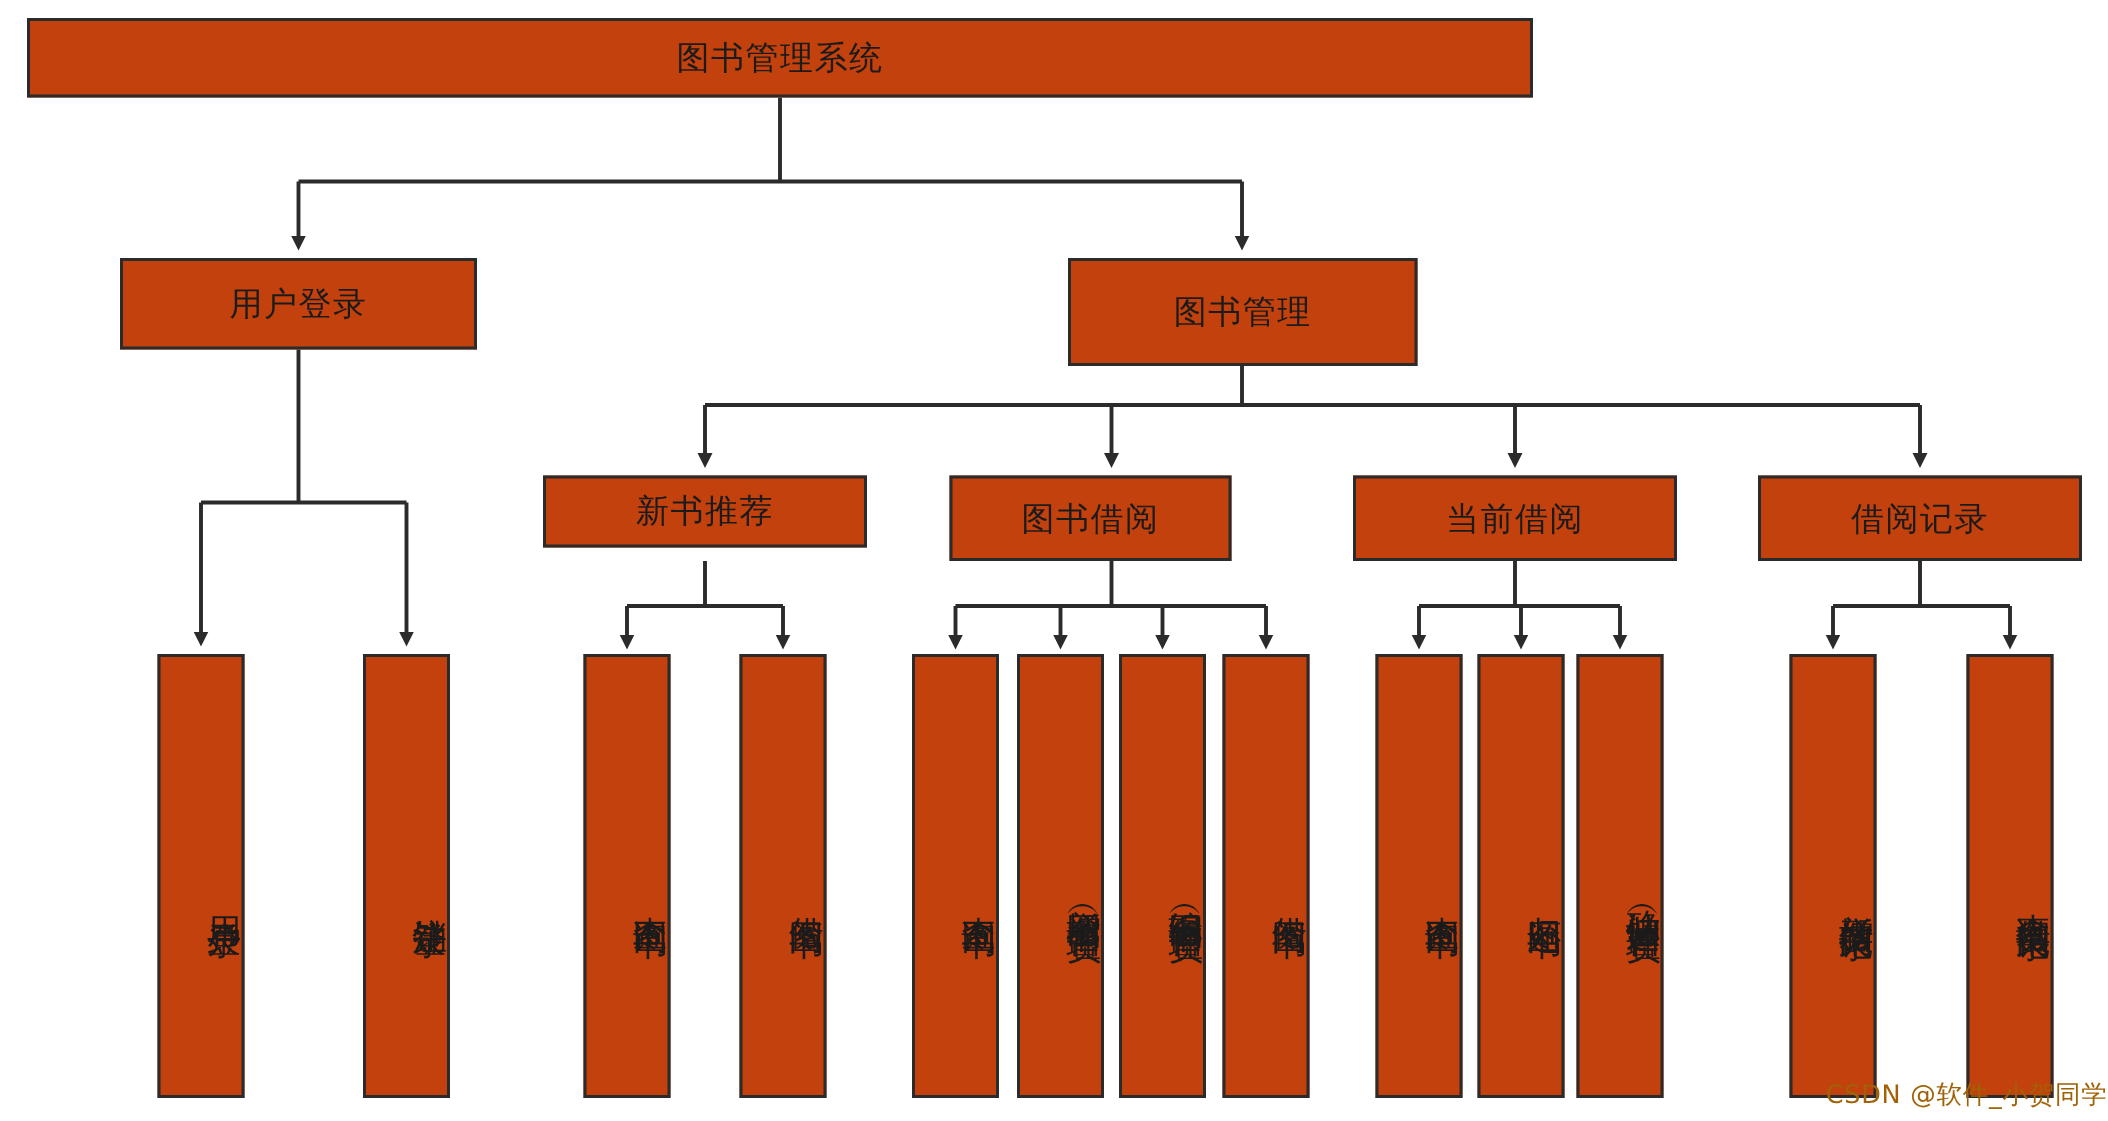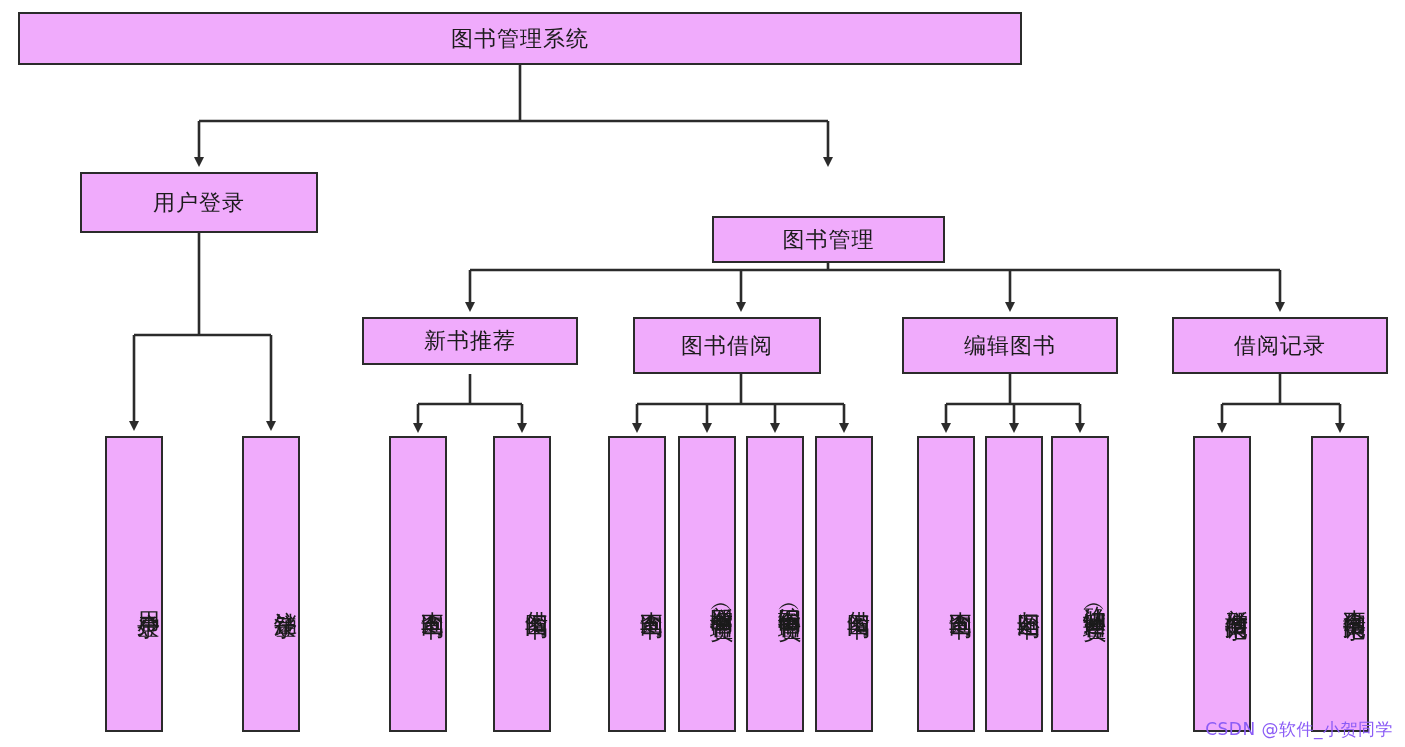--- a/index.html
+++ b/index.html
@@ -6,21 +6,21 @@
   body{
     width:1405px;height:747px;
     background:#ffffff;
     font-family:"DejaVu Sans","Liberation Sans",sans-serif;
     overflow:hidden;
     position:relative;
   }
   #canvas{position:absolute;left:0;top:0;width:1405px;height:747px;}
   .node{
     position:absolute;
-    background:#f0abfc;
+    background:#c2410c;
     border:2.5px solid #2b2b2b;
     box-sizing:border-box;
     display:flex;
     align-items:center;
     justify-content:center;
     color:#1b1b1b;
   }
   .node.horiz{
     font-size:22px;
     letter-spacing:1px;
@@ -36,24 +36,24 @@
     justify-content:center;
     white-space:normal;
   }
   .node.vert span{
     writing-mode:vertical-rl;
     text-orientation:upright;
     display:block;
   }
   #watermark{
     position:absolute;
-    right:12px;
+    right:0;
     bottom:6px;
     font-size:17px;
-    color:#8b5cf6;
+    color:#a16207;
     letter-spacing:0.5px;
     white-space:nowrap;
     z-index:5;
   }
   svg{position:absolute;left:0;top:0;pointer-events:none;}
 </style>
 </head>
 <body>
 
 <div id="canvas">
@@ -108,32 +108,32 @@
     </g>
   </svg>
 
   <div class="node horiz" style="left:18px;top:12px;width:1004px;height:53px;">
     <span>图书管理系统</span>
   </div>
 
   <div class="node horiz" style="left:80px;top:172px;width:238px;height:61px;">
     <span>用户登录</span>
   </div>
-  <div class="node horiz" style="left:712px;top:172px;width:233px;height:47px;margin-top:44px;">
+  <div class="node horiz" style="left:712px;top:172px;width:233px;height:72px;">
     <span>图书管理</span>
   </div>
 
   <div class="node horiz" style="left:362px;top:317px;width:216px;height:48px;">
     <span>新书推荐</span>
   </div>
   <div class="node horiz" style="left:633px;top:317px;width:188px;height:57px;">
     <span>图书借阅</span>
   </div>
   <div class="node horiz" style="left:902px;top:317px;width:216px;height:57px;">
-    <span>编辑图书</span>
+    <span>当前借阅</span>
   </div>
   <div class="node horiz" style="left:1172px;top:317px;width:216px;height:57px;">
     <span>借阅记录</span>
   </div>
 
   <div class="node vert" style="left:105px;top:436px;width:58px;height:296px;">
     <span>用户登录</span>
   </div>
   <div class="node vert" style="left:242px;top:436px;width:58px;height:296px;">
     <span>注销登录</span>

